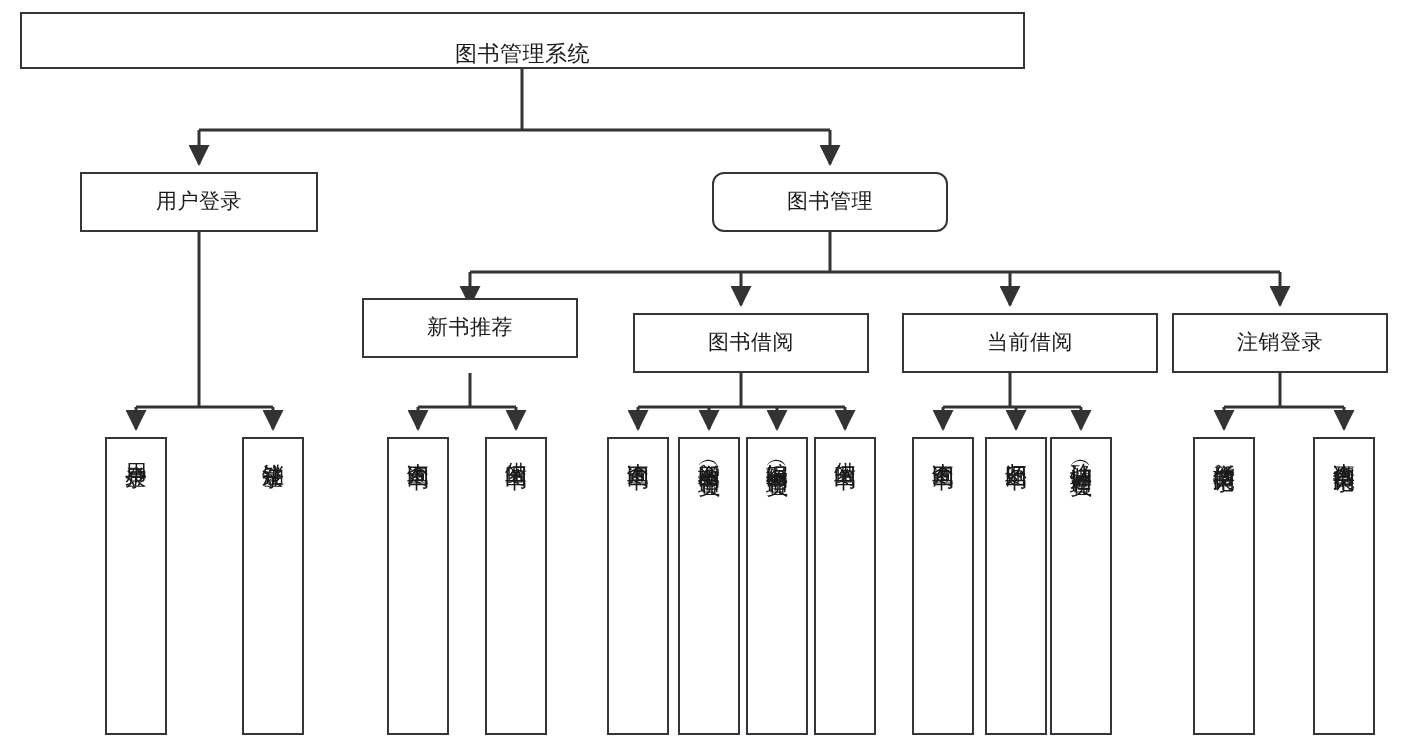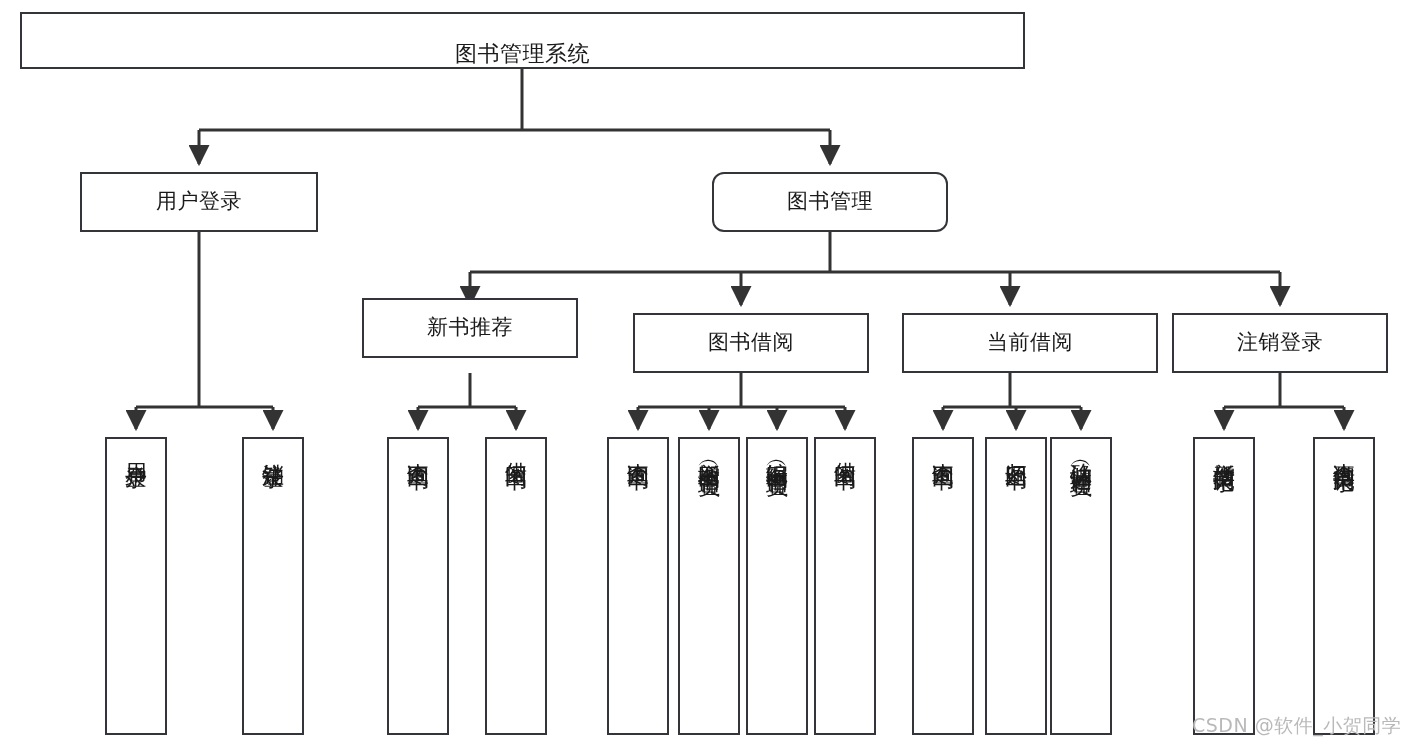--- a/index.html
+++ b/index.html
@@ -181,15 +181,14 @@
         <span class="node-label">确认归还（管理员）</span>
       </div>
       <div class="node vertical leaf" style="left: 1193px; top: 437px; width: 62px; height: 298px;">
         <span class="node-label">新增借阅记录</span>
       </div>
       <div class="node vertical leaf" style="left: 1313px; top: 437px; width: 62px; height: 298px;">
         <span class="node-label">查询借阅记录</span>
       </div>
     </div>
 
-  <div class="watermark" style="left: 1192px; top: 713px; color: rgb(185, 185, 185);">CSDN @软件_小贺同学</div>
 
 </div>
 
 </body></html>

